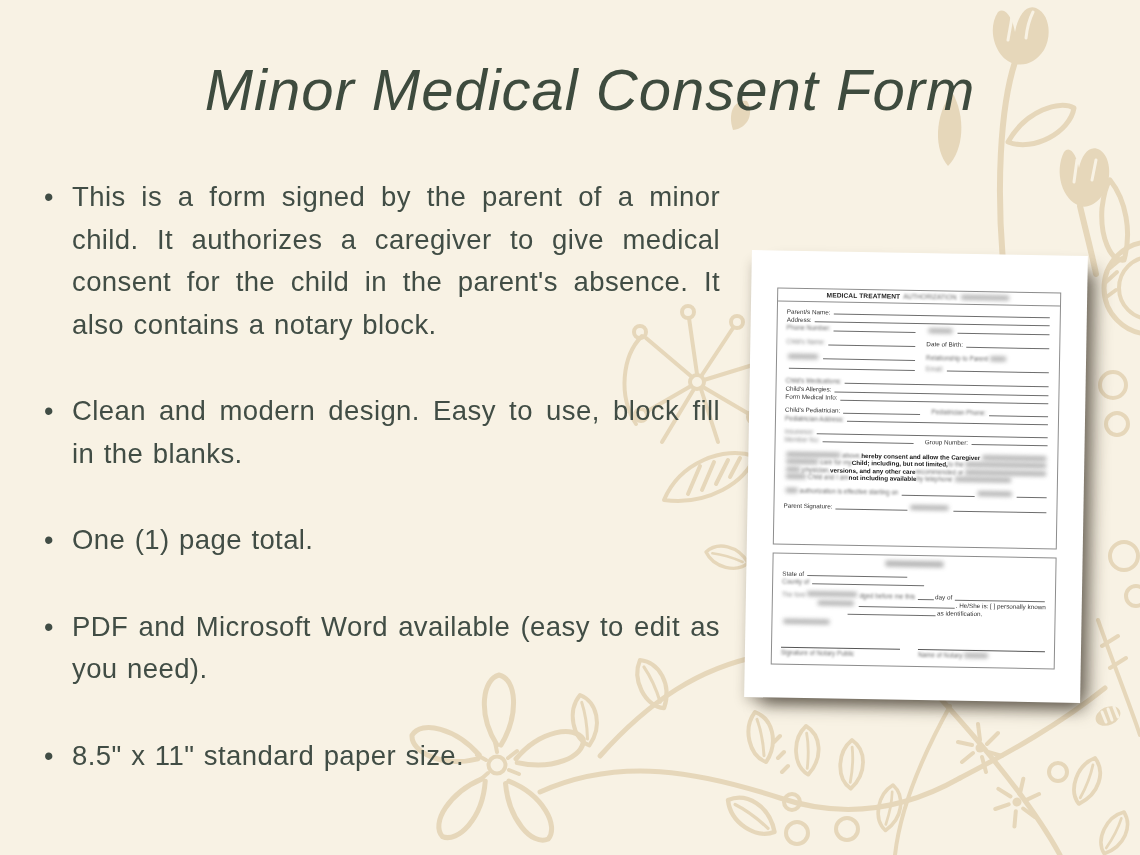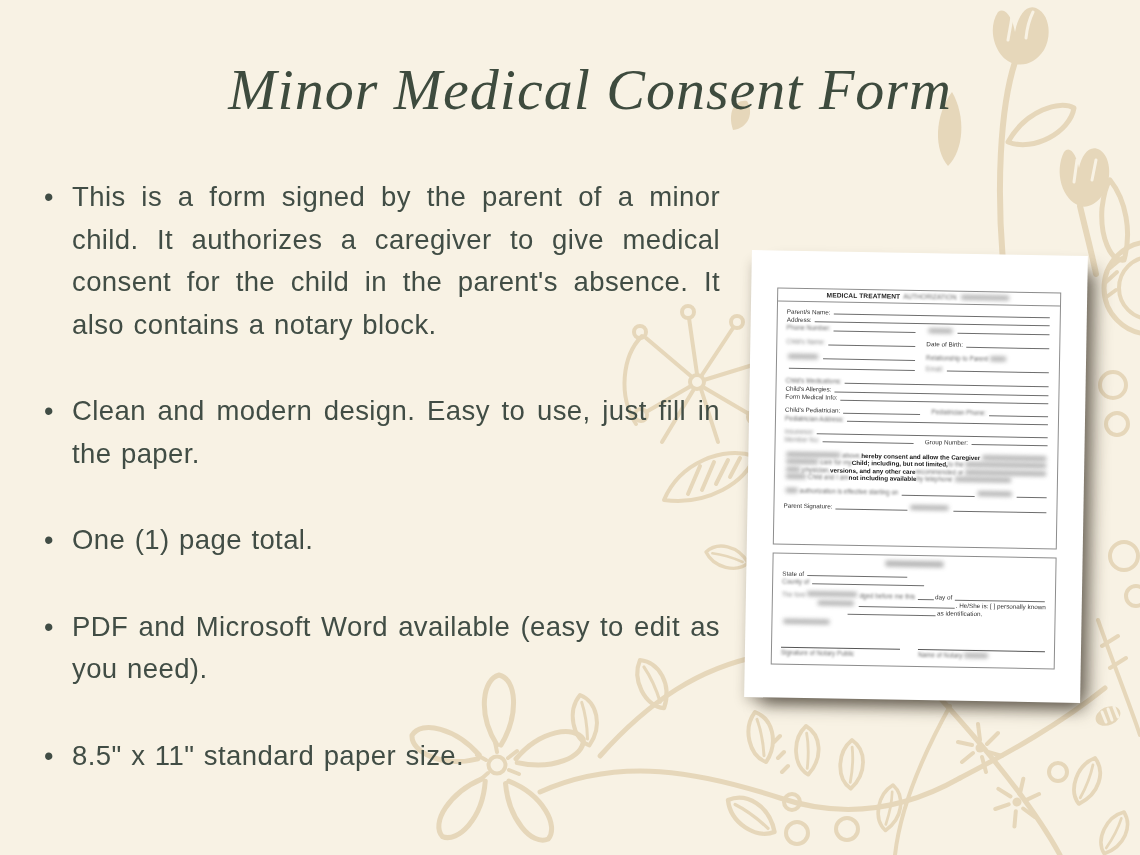--- a/index.html
+++ b/index.html
@@ -18,21 +18,21 @@
   .st{fill:none;stroke:var(--decoration);stroke-width:5;stroke-linecap:round;stroke-linejoin:round;}
   .thin{stroke-width:4;}
   .vein{stroke-width:3;}
   .fl{fill:var(--decoration);stroke:none;}
   .cream{fill:none;stroke:var(--background);stroke-width:3;stroke-linecap:round;}
 
   
   .title{
     position:absolute;top:56px;left:0;width:100%;text-align:center;
     padding-left:40px;z-index:2;
-    font-family:Liberation Serif, serif;font-style:italic;font-weight:500;
+    font-family:Liberation Sans, sans-serif;font-style:italic;font-weight:500;
     font-size:58px;letter-spacing:1px;color:var(--title-text);
   }
 
   
   .bullets{position:absolute;top:176px;left:44px;width:676px;list-style:none;z-index:2;}
   .bullets li{display:flex;margin-bottom:44px;}
   .bullets .marker{width:28px;flex:0 0 28px;font-size:27px;line-height:42.5px;color:var(--body-text);}
   .bullets .btxt{
     flex:1;font-size:27.5px;line-height:42.5px;color:var(--body-text);
     letter-spacing:.4px;word-spacing:1.5px;text-align:justify;
@@ -170,21 +170,21 @@
 
 <h1 class="title">Minor Medical Consent Form</h1>
 
 <ul class="bullets">
   <li>
     <span class="marker">•</span>
     <span class="btxt">This is a form signed by the parent of a minor child.  It authorizes a caregiver to give medical consent for the child in the parent's absence.  It also contains a notary block.</span>
   </li>
   <li>
     <span class="marker">•</span>
-    <span class="btxt">Clean and modern design. Easy to use, just fill in the paper.</span>
+    <span class="btxt">Clean and modern design. Easy to use, block fill in the blanks.</span>
   </li>
   <li>
     <span class="marker">•</span>
     <span class="btxt">One (1) page total.</span>
   </li>
   <li>
     <span class="marker">•</span>
     <span class="btxt">PDF and Microsoft Word available (easy to edit as you need).</span>
   </li>
   <li>

